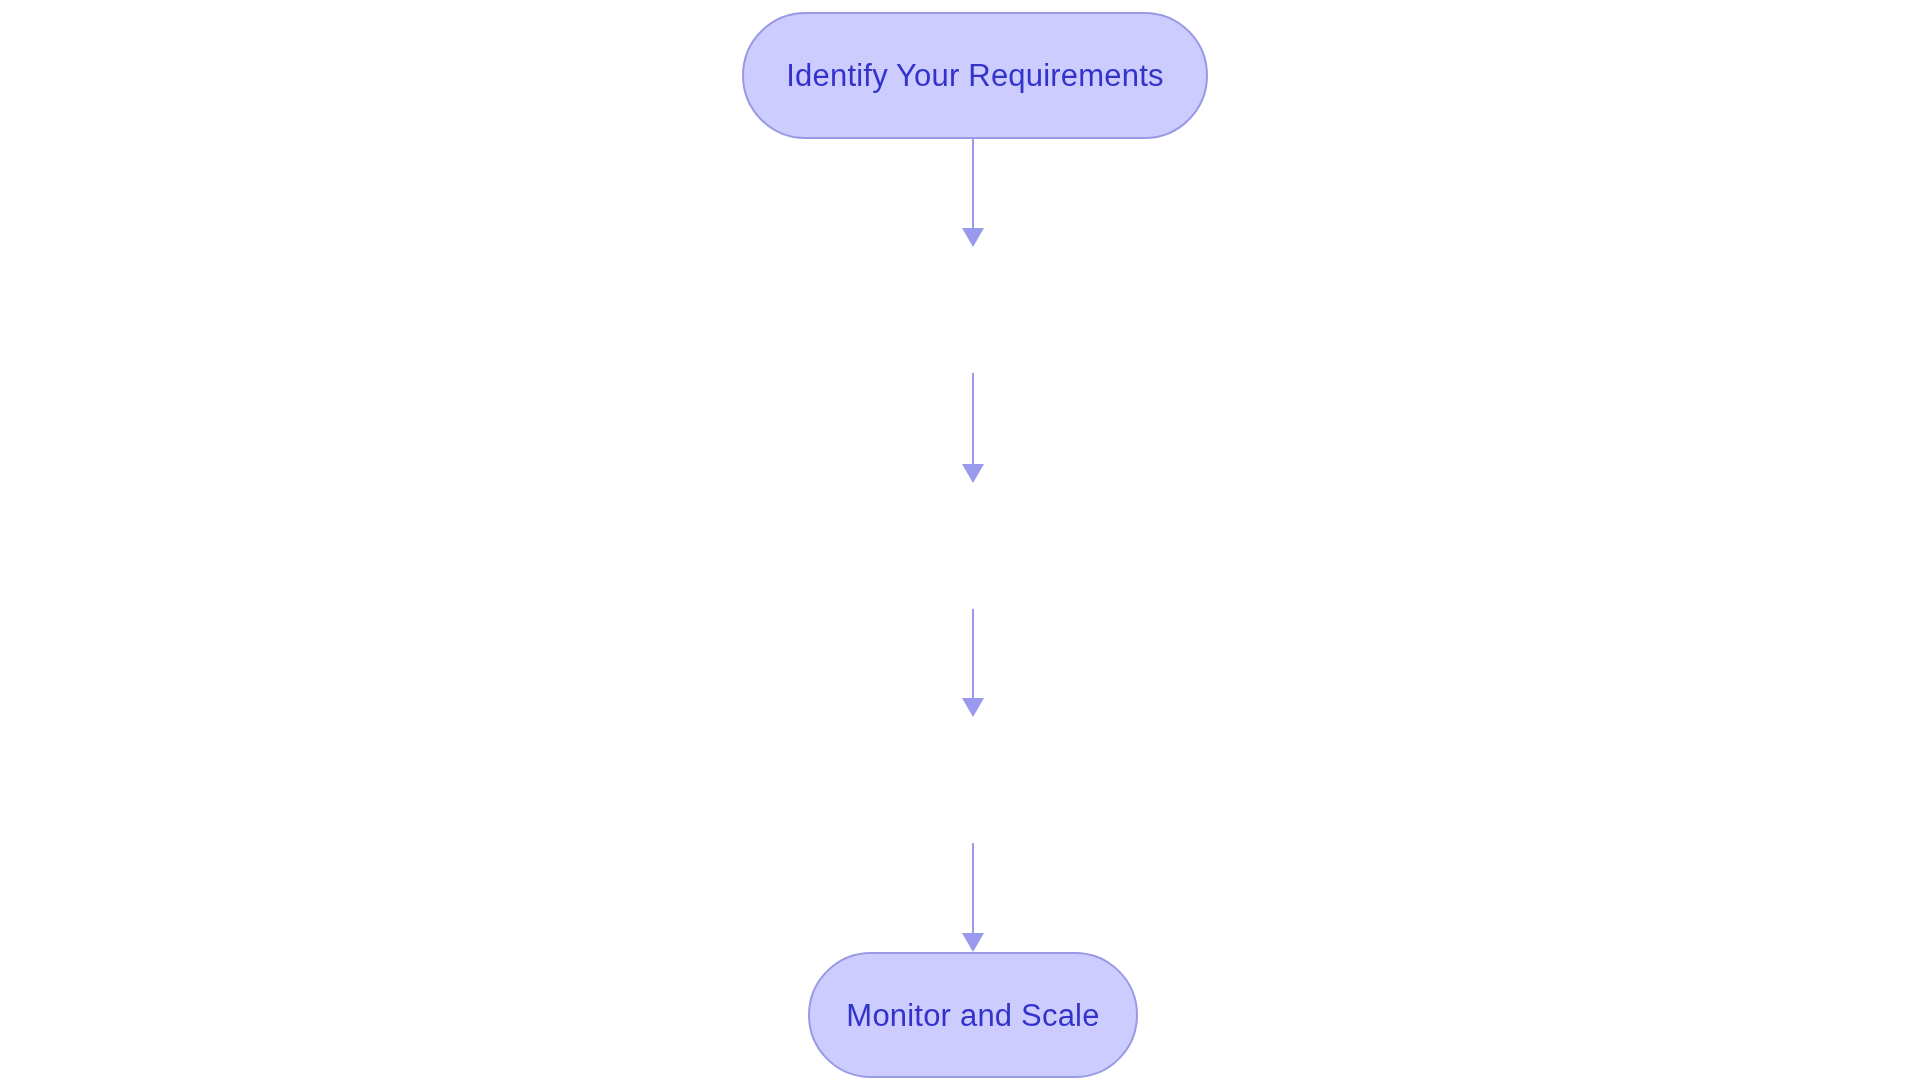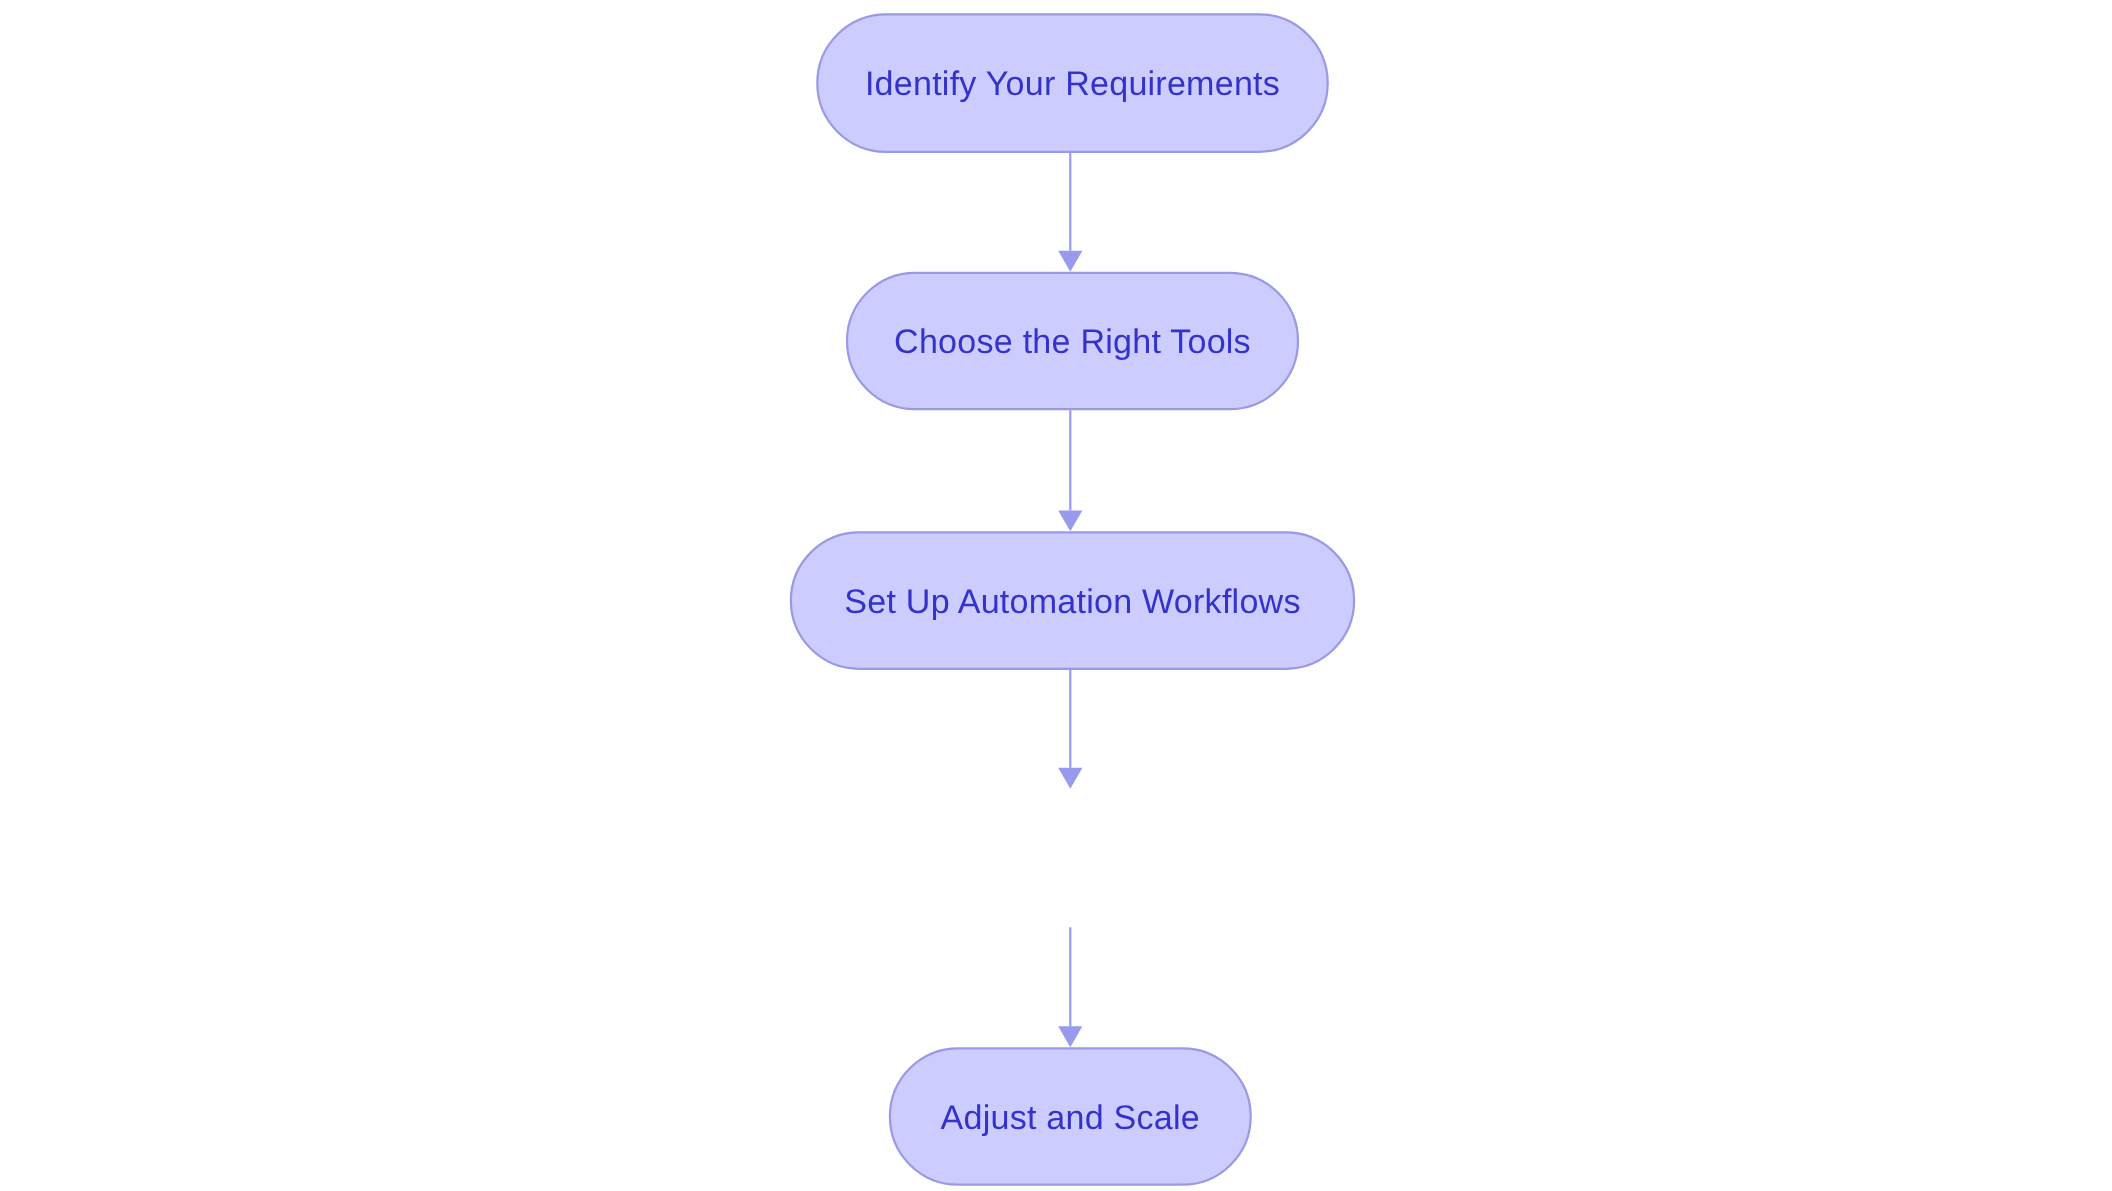--- a/index.html
+++ b/index.html
@@ -101,41 +101,35 @@
 
   <div class="node" id="node-1">
     <span class="node-label">Identify Your Requirements</span>
   </div>
 
   <div class="edge" id="edge-1">
     <div class="edge-line"></div>
     <div class="edge-head"></div>
   </div>
 
-  <div class="node" id="node-2">
-    <span class="node-label">Choose the Right Tools</span>
-  </div>
 
   <div class="edge" id="edge-2">
     <div class="edge-line"></div>
     <div class="edge-head"></div>
   </div>
 
-  <div class="node" id="node-3">
-    <span class="node-label">Set Up Automation Workflows</span>
-  </div>
 
   <div class="edge" id="edge-3">
     <div class="edge-line"></div>
     <div class="edge-head"></div>
   </div>
 
 
   <div class="edge" id="edge-4">
     <div class="edge-line"></div>
     <div class="edge-head"></div>
   </div>
 
   <div class="node" id="node-5">
-    <span class="node-label">Adjust and Scale</span>
+    <span class="node-label">Monitor and Scale</span>
   </div>
 
 </div>
 
 </body></html>

